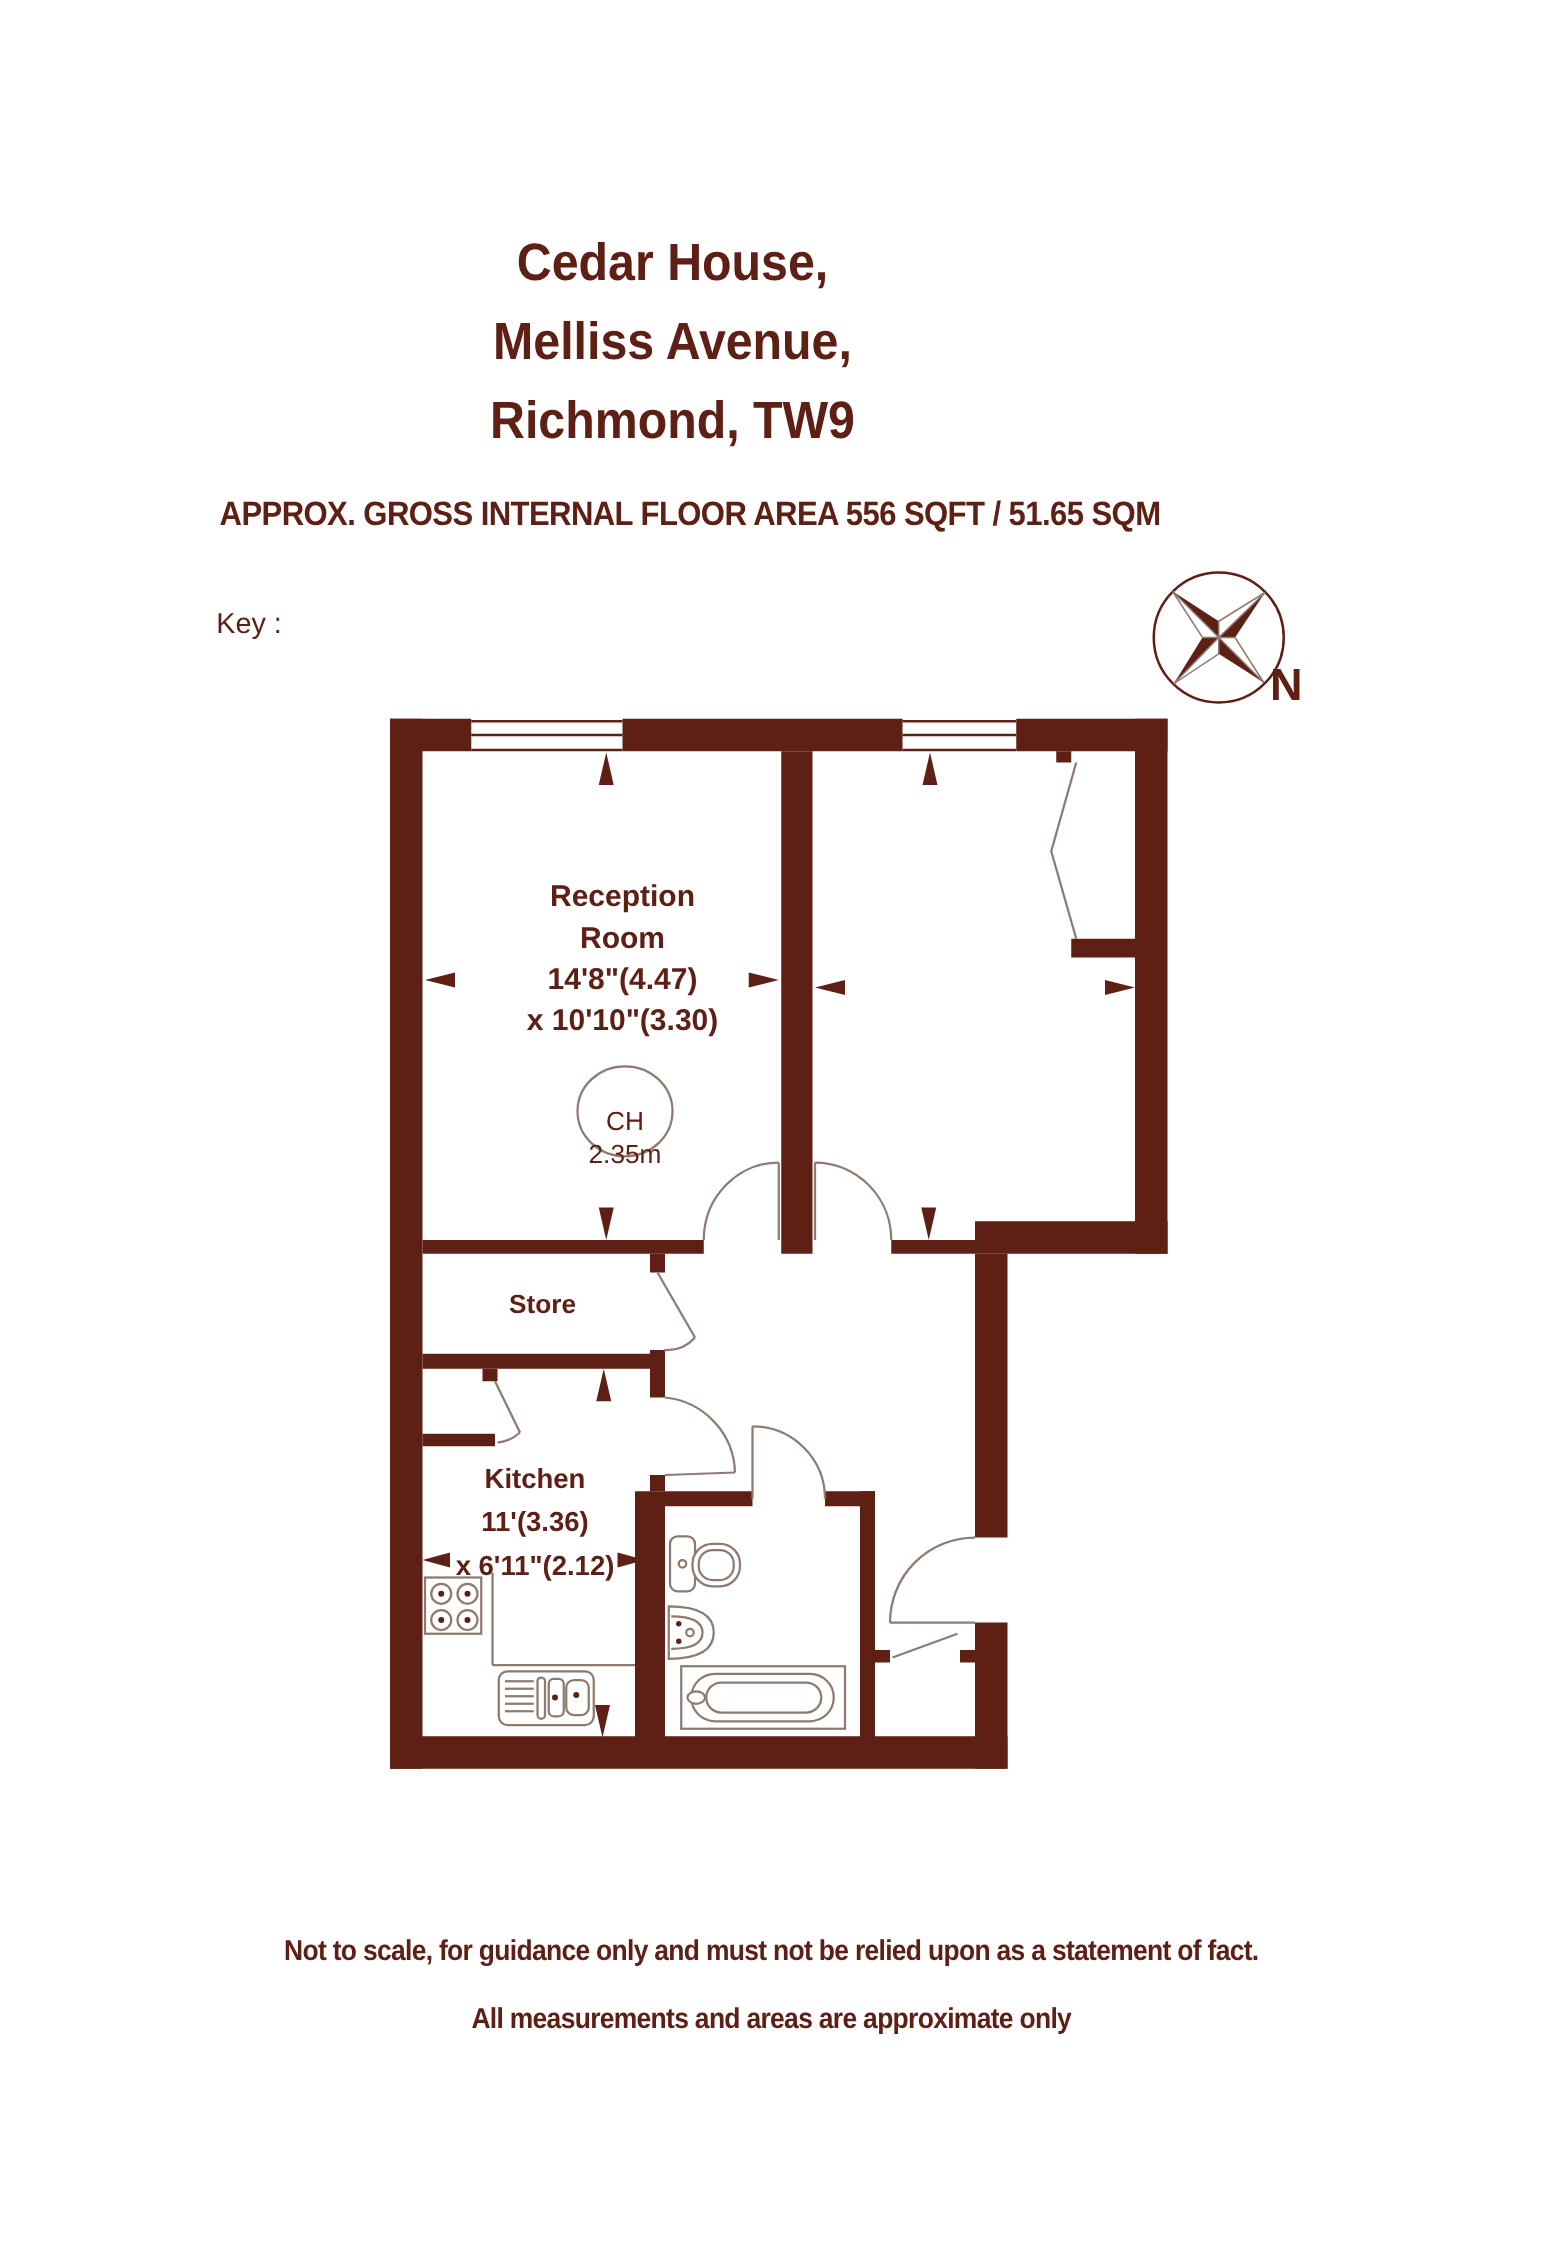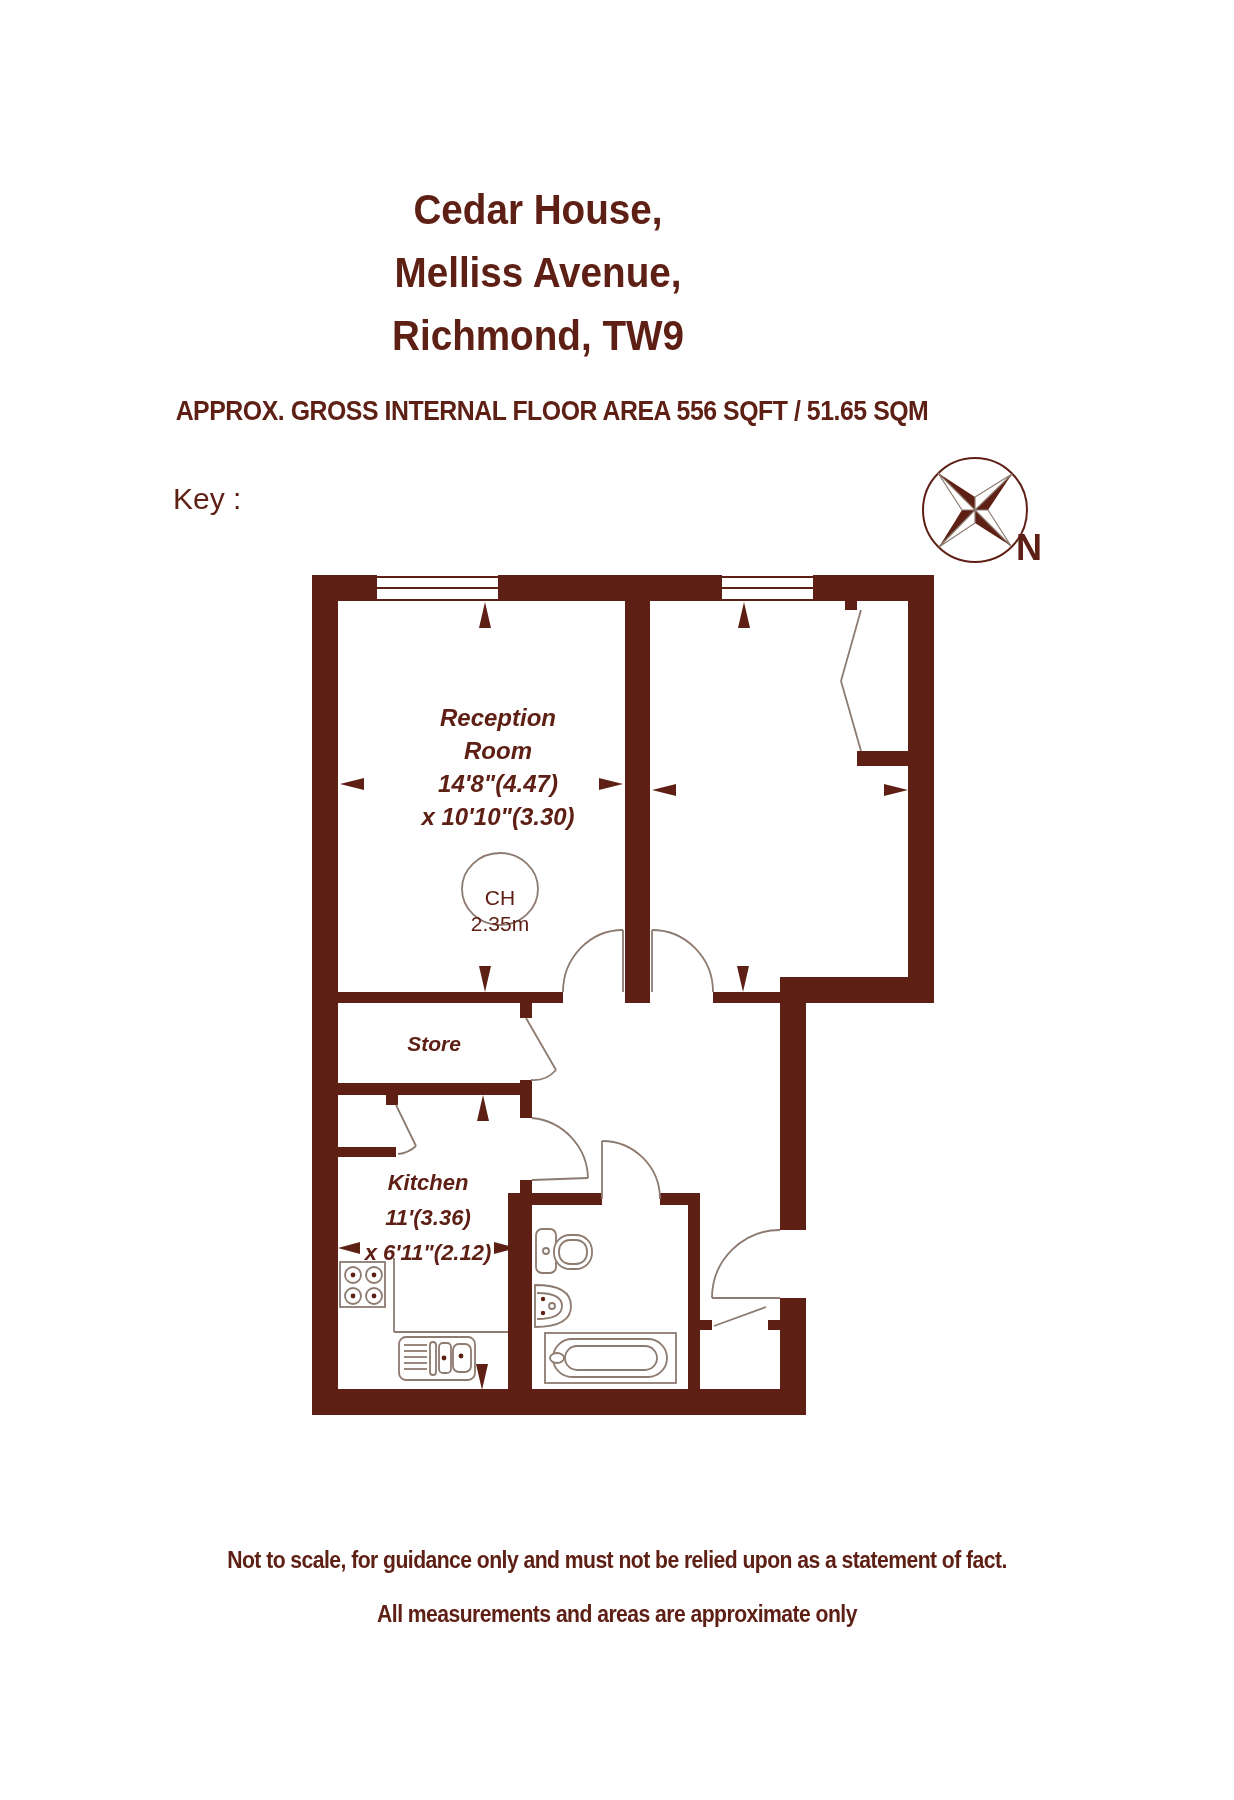--- a/index.html
+++ b/index.html
@@ -10,24 +10,24 @@
     overflow:hidden;
     padding-left:16px;
   }
   .abs { position:absolute; }
   .ctr { text-align:center; }
   .narrow { transform:scaleX(0.92); transform-origin:center top; }
   #plan-svg { position:absolute; left:0; top:0; }
 
   .title-block { left:188px; top:178px; width:700px; font-size:42px; font-weight:bold; line-height:63px; }
   .area-line  { left:102px; top:396px; width:900px; font-size:27px; font-weight:bold; letter-spacing:-0.5px; }
-  .key-block  { left:173px; top:484px; width:400px; font-size:30px; font-weight:400; line-height:29px; }
+  .key-block  { left:173px; top:484px; width:400px; font-size:23px; font-weight:400; line-height:29px; }
   .north-label{ left:1016px; top:527px; width:60px; font-size:36px; font-weight:bold; }
 
-  .room-label { font-weight:bold; line-height:33px;font-style:italic; }
+  .room-label { font-weight:bold; line-height:33px; }
   .reception-block { left:398px; top:701px; width:200px; font-size:24px; }
   .ch-text    { left:450px; top:862px; width:100px; font-size:21px; font-weight:400; line-height:26px;margin-top:23px; }
   .bedroom-block { left:679px; top:741px; width:200px; font-size:24px; line-height:35px; }
   .store-label{ left:374px; top:1027px; width:120px; font-size:21px; }
   .kitchen-block { left:348px; top:1165px; width:160px; font-size:22px; line-height:35px; }
 
   .floor-label{ left:371px; top:1457px; width:400px; font-size:31px; font-weight:bold; }
   .disclaimer1{ left:117px; top:1547px; width:1000px; font-size:23px; font-weight:bold; letter-spacing:-0.6px; }
   .disclaimer2{ left:117px; top:1601px; width:1000px; font-size:23px; font-weight:bold; letter-spacing:-0.6px; }
 </style>

